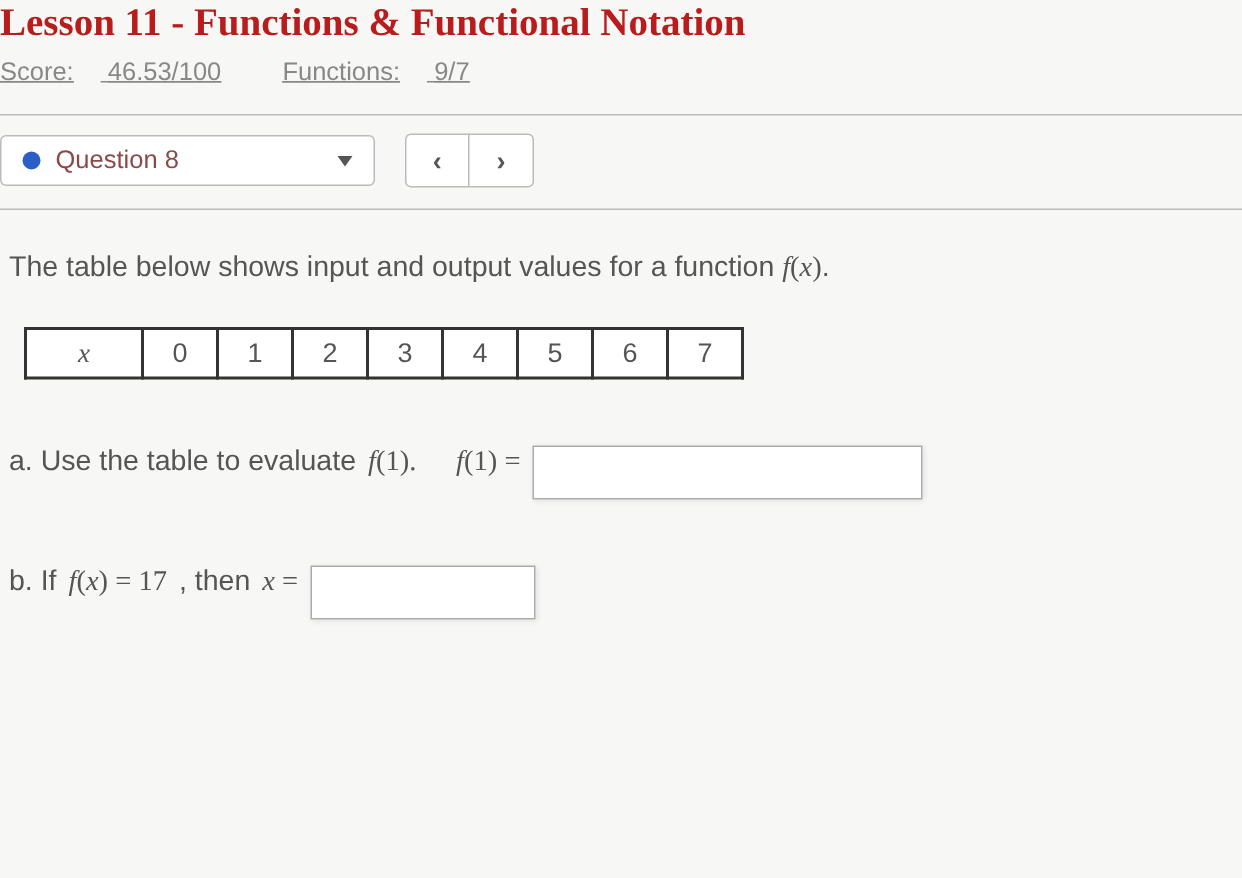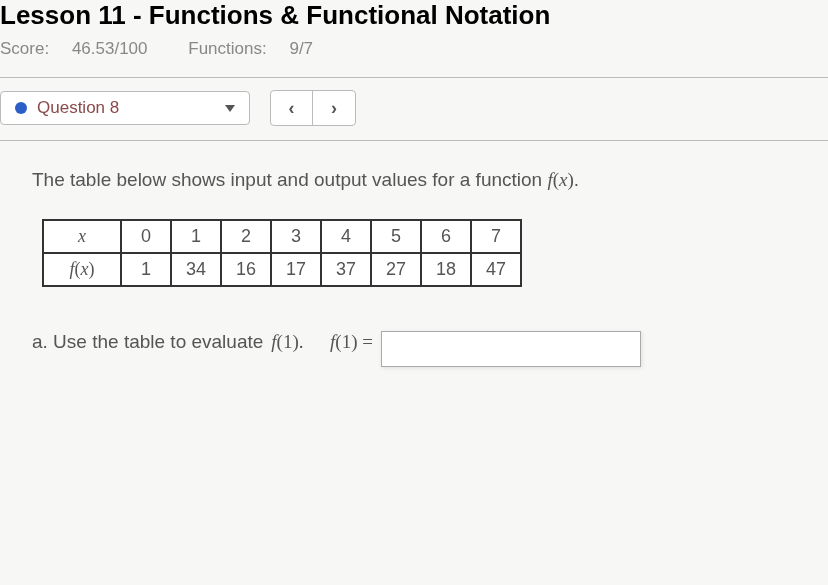--- a/index.html
+++ b/index.html
@@ -15,29 +15,31 @@
       height: 585px;
       overflow: hidden;
       padding: 0;
     }
     .header {
       padding: 0 0 10px 0;
     }
     .lesson-title {
       font-size: 26px;
       font-weight: bold;
-      color: #000000;
+      color: #b91c1c;
       margin-bottom: 8px;
+      font-family: Liberation Serif, serif;
     }
     .score-row {
       font-size: 17px;
       color: #888;
     }
     .score-row span {
       margin-right: 18px;
+      text-decoration: underline;
     }
     .divider {
       border: none;
       border-top: 1px solid #bbb;
       margin: 8px 0 12px 0;
     }
     .question-bar {
       display: flex;
       align-items: center;
       gap: 20px;
@@ -93,21 +95,21 @@
       justify-content: center;
       font-size: 18px;
       font-weight: bold;
       color: #555;
       cursor: pointer;
     }
     .nav-btn:first-child {
       border-right: 1px solid #bbb;
     }
     .content {
-      padding: 0 32px;
+      padding: 0 6px;
     }
     .prompt {
       font-size: 19px;
       color: #555;
       margin-bottom: 28px;
     }
     .fn {
       font-family: 'Times New Roman', Times, serif;
       font-style: italic;
     }
@@ -199,36 +201,32 @@
       <th class="row-head-x">x</th>
       <td>0</td>
       <td>1</td>
       <td>2</td>
       <td>3</td>
       <td>4</td>
       <td>5</td>
       <td>6</td>
       <td>7</td>
     </tr>
-    <tr>
-      <th><span class="fn"><span>f</span><span class="fn-paren">(</span><span>x</span><span class="fn-paren">)</span></span></th>
-      <td>1</td>
-      <td>34</td>
-      <td>16</td>
-      <td>17</td>
-      <td>37</td>
-      <td>27</td>
-      <td>18</td>
-      <td>47</td>
-    </tr>
   </tbody>
     </table>
 
   <div class="question-row">
     <span>a. Use the table to evaluate </span>
     <span class="math"><span class="fn">f</span>(1).</span>
     &nbsp;&nbsp;
     <span class="math"><span class="fn">f</span>(1) =</span>
     <input class="answer-input" type="text" value="" style="">
   </div>
 
+  <div class="question-row">
+    <span>b. If </span>
+    <span class="math"><span class="fn">f</span>(<span class="fn">x</span>) = 17</span>
+    <span> , then </span>
+    <span class="math fn">x <span class="fn-paren">=</span></span>
+    <input class="answer-input answer-input-sm" type="text" value="" style="">
+  </div>
 
 </div>
 
 </body></html>

